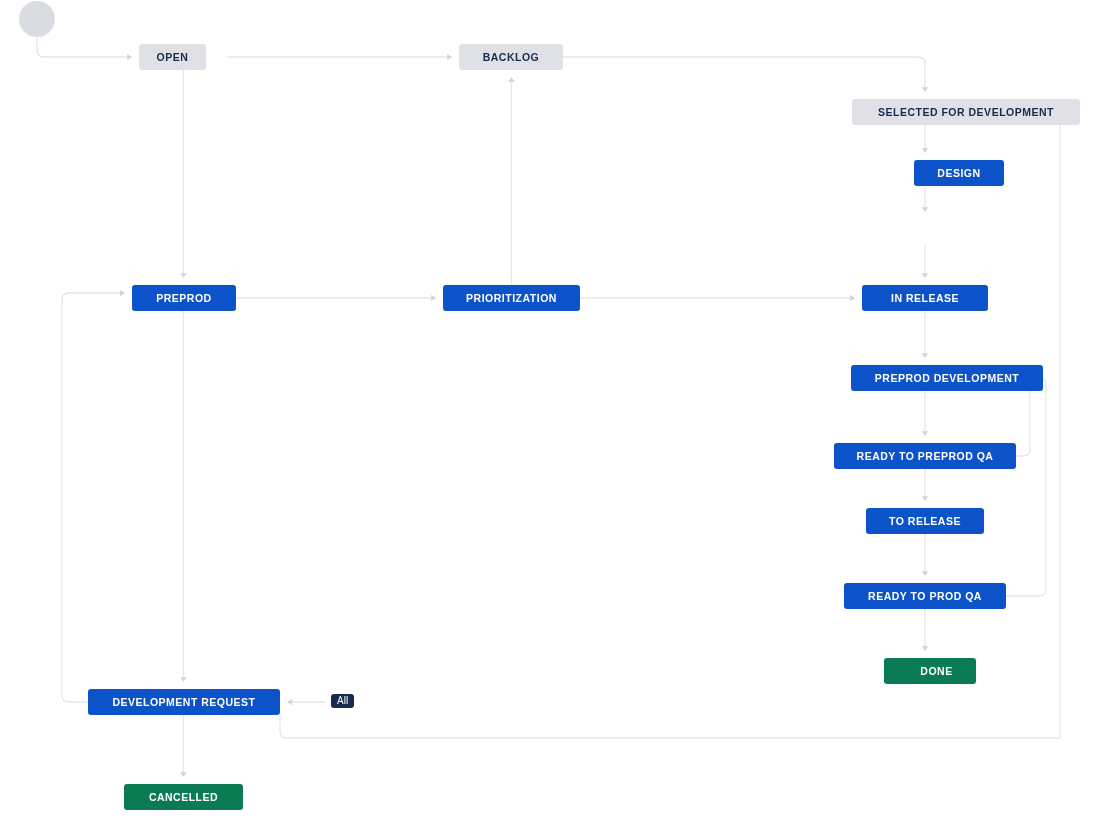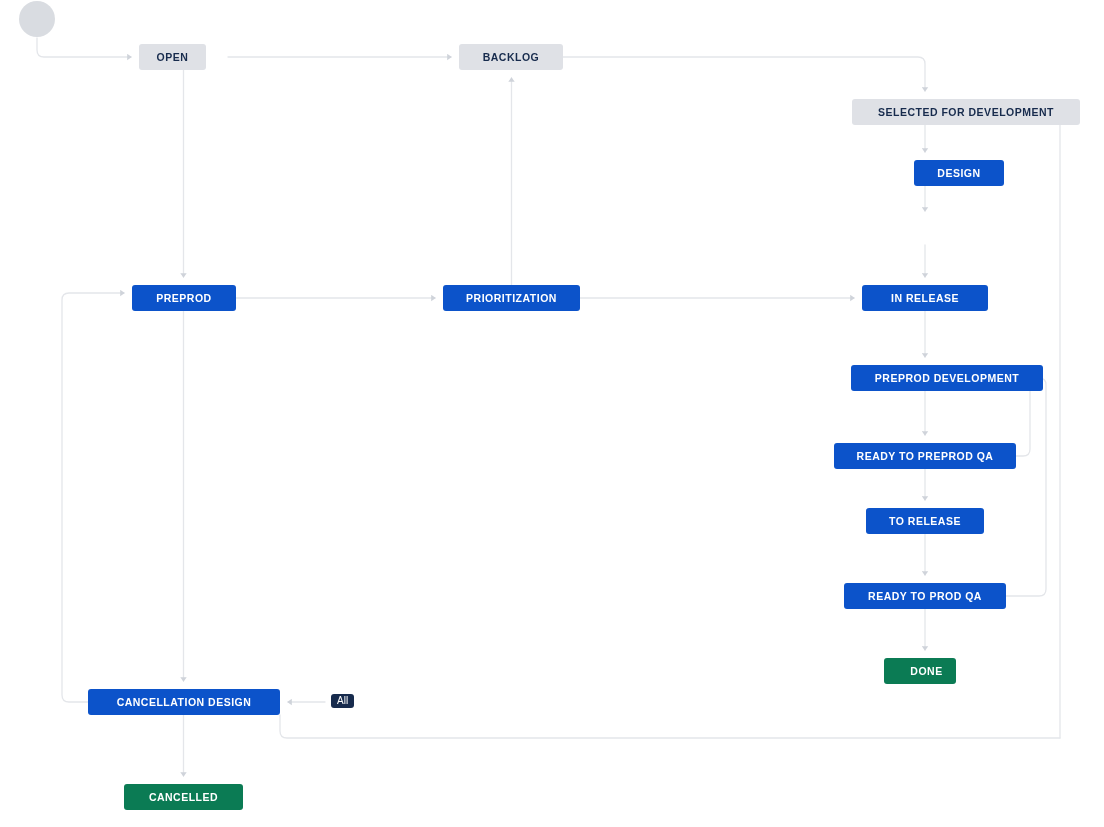--- a/index.html
+++ b/index.html
@@ -163,21 +163,21 @@
   <div class="node status-inprogress" style="left:862px; top:285px; width:126px; height:26px;">IN RELEASE</div>
 
   <div class="node status-inprogress" style="left:829px; top:365px; width:192px; height:26px;margin-left:22px;">PREPROD DEVELOPMENT</div>
 
   <div class="node status-inprogress" style="left:834px; top:443px; width:182px; height:26px;">READY TO PREPROD QA</div>
 
   <div class="node status-inprogress" style="left:866px; top:508px; width:118px; height:26px;">TO RELEASE</div>
 
   <div class="node status-inprogress" style="left:844px; top:583px; width:162px; height:26px;">READY TO PROD QA</div>
 
-  <div class="node status-done" style="left:884px; top:658px; width:72px; height:26px;padding-left:13px;">DONE</div>
+  <div class="node status-done" style="left:884px; top:658px; width:92px; height:26px;padding-left:13px;">DONE</div>
 
-  <div class="node status-inprogress" style="left:88px; top:689px; width:192px; height:26px;">CANCELLATION DESIGN</div>
+  <div class="node status-inprogress" style="left:88px; top:689px; width:192px; height:26px;">DEVELOPMENT REQUEST</div>
 
   <div class="node status-done" style="left:124px; top:784px; width:119px; height:26px;">CANCELLED</div>
 
   <div class="edge-badge" style="left:331px; top:694px;">All</div>
 
 </div>
 
 </body></html>

